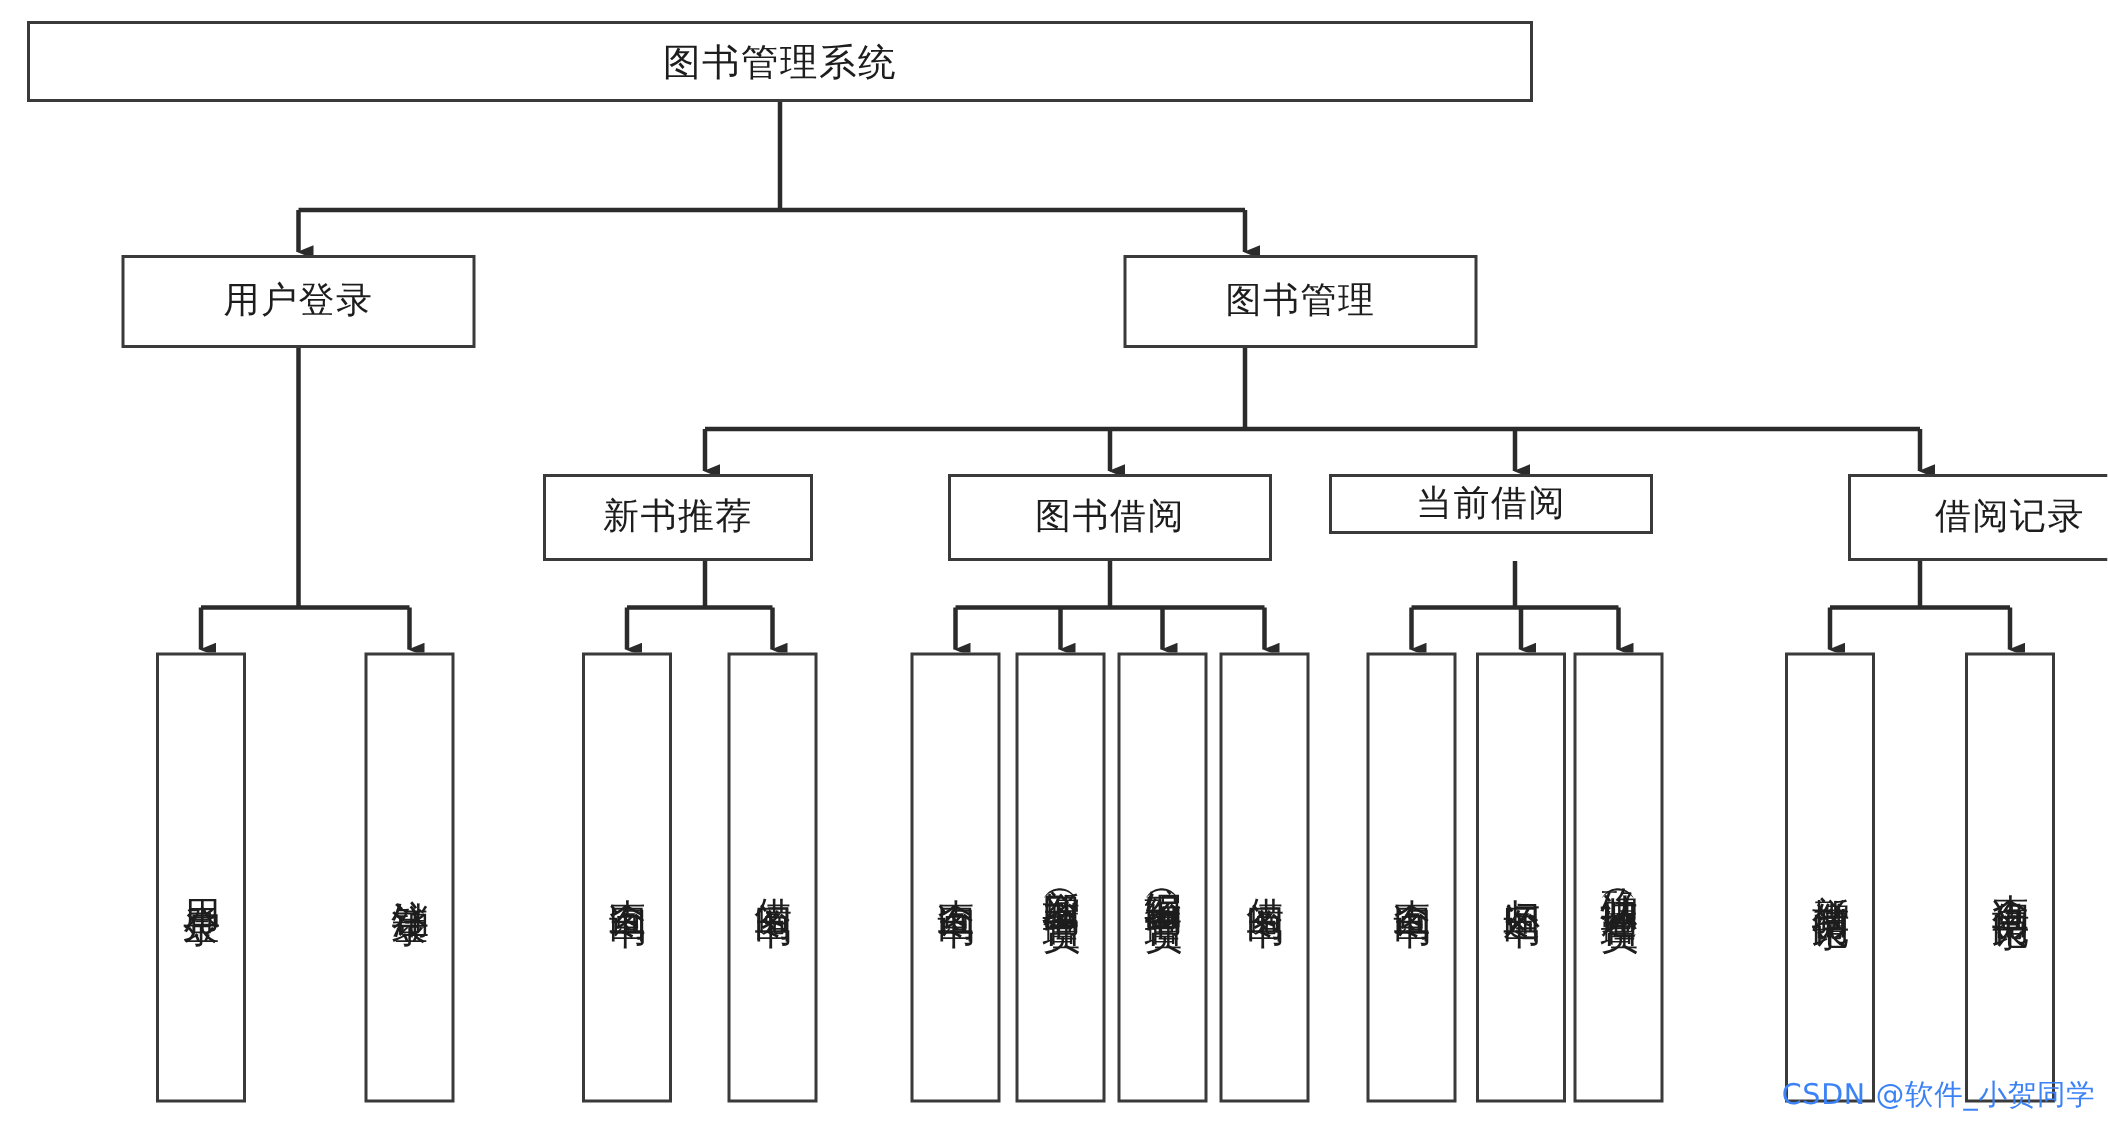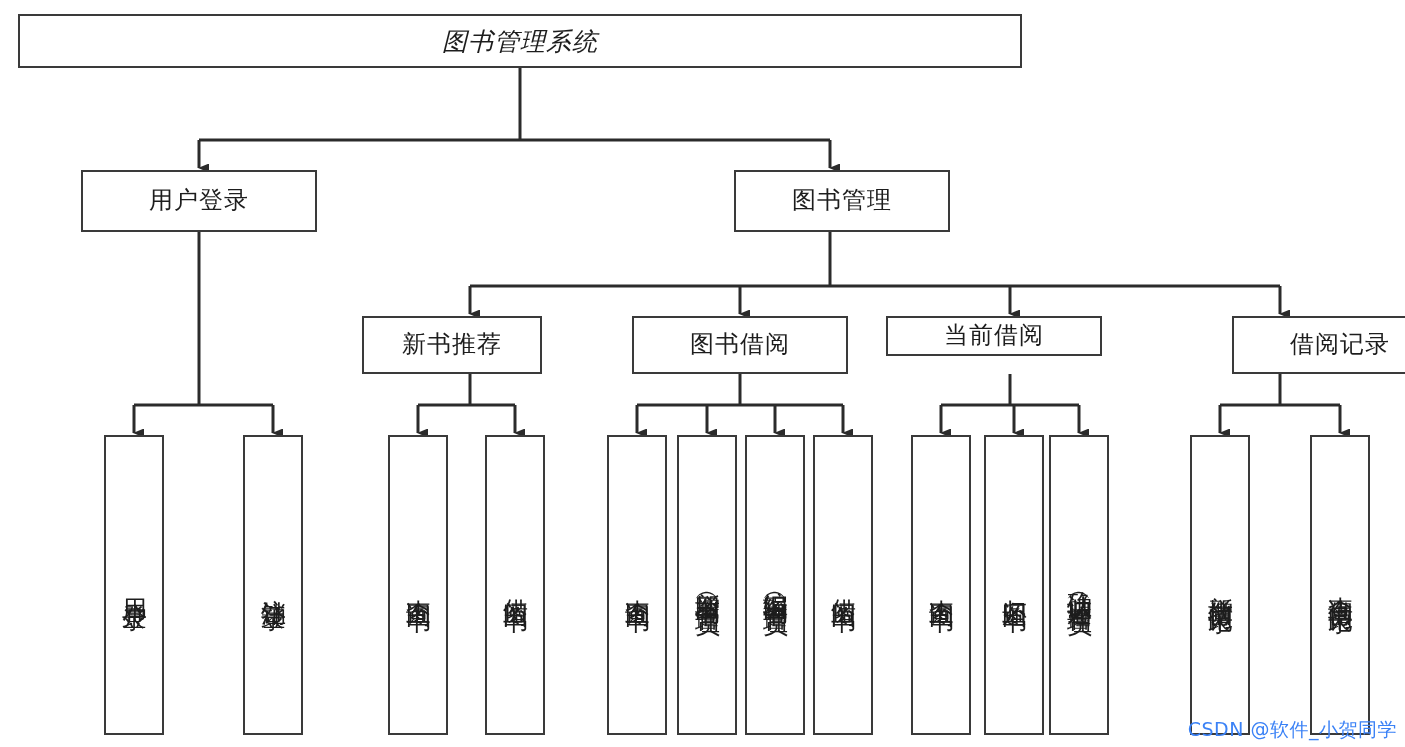--- a/index.html
+++ b/index.html
@@ -113,27 +113,27 @@
         <path d="M1014 405 L1014 433" marker-end="url(#arrowhead)"></path>
         <path d="M1079 405 L1079 433" marker-end="url(#arrowhead)"></path>
         <path d="M1280 374 L1280 405"></path>
         <path d="M1220 405 L1340 405"></path>
         <path d="M1220 405 L1220 433" marker-end="url(#arrowhead)"></path>
         <path d="M1340 405 L1340 433" marker-end="url(#arrowhead)"></path>
       </g>
   </svg>
 
   <div id="node-layer">
-      <div class="node horiz root" style="left: 18px; top: 14px; width: 1004px; height: 54px; font-style: italic;">
+      <div class="node horiz root" style="left: 18px; top: 14px; width: 1004px; height: 54px;">
         <span class="node-label">图书管理系统</span>
       </div>
       <div class="node horiz" style="left: 81px; top: 170px; width: 236px; height: 62px;">
         <span class="node-label">用户登录</span>
       </div>
-      <div class="node horiz" style="left: 734px; top: 170px; width: 216px; height: 62px;">
+      <div class="node horiz" style="left: 749px; top: 170px; width: 236px; height: 62px;">
         <span class="node-label">图书管理</span>
       </div>
       <div class="node horiz" style="left: 362px; top: 316px; width: 180px; height: 58px;">
         <span class="node-label">新书推荐</span>
       </div>
       <div class="node horiz" style="left: 632px; top: 316px; width: 216px; height: 58px;">
         <span class="node-label">图书借阅</span>
       </div>
       <div class="node horiz" style="left: 886px; top: 316px; width: 216px; height: 40px;">
         <span class="node-label">当前借阅</span>

